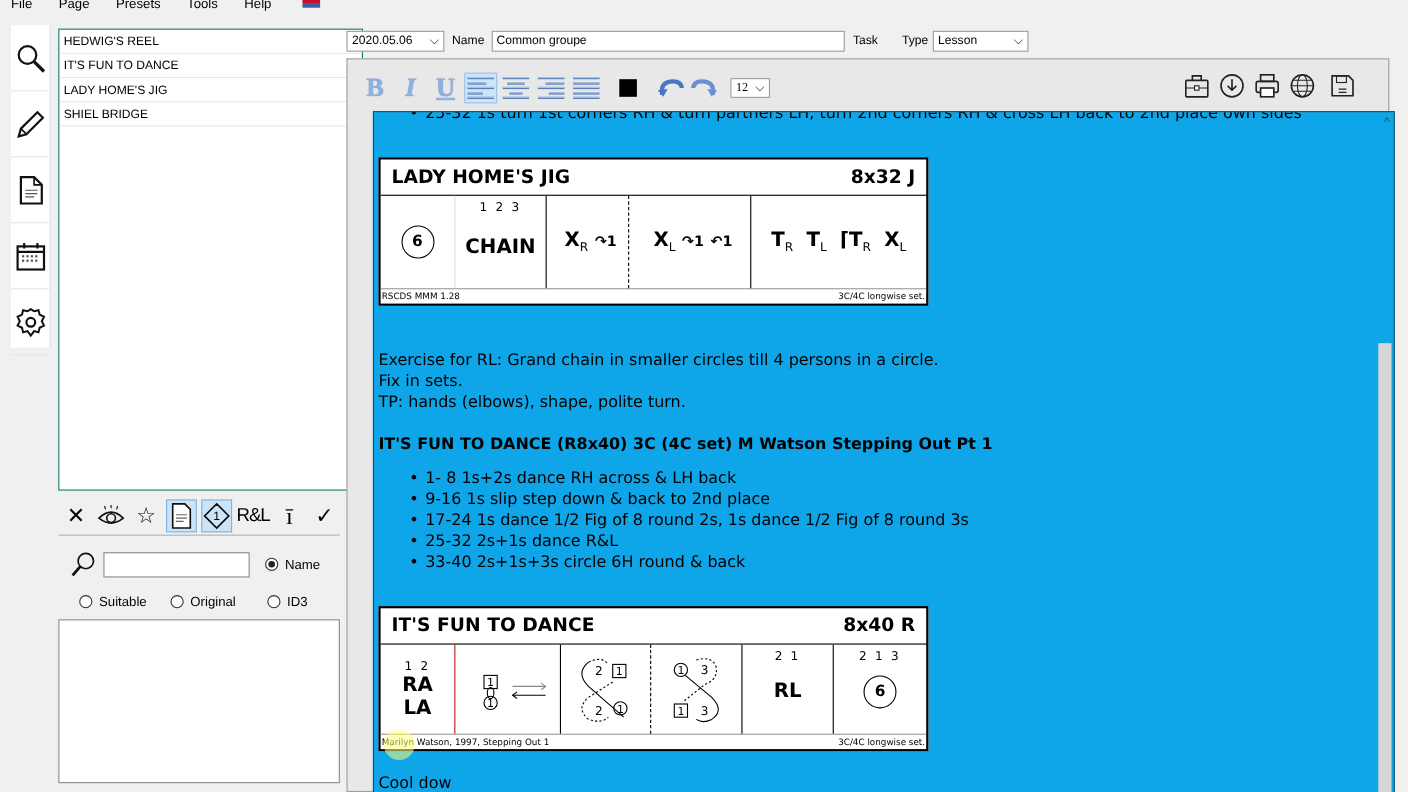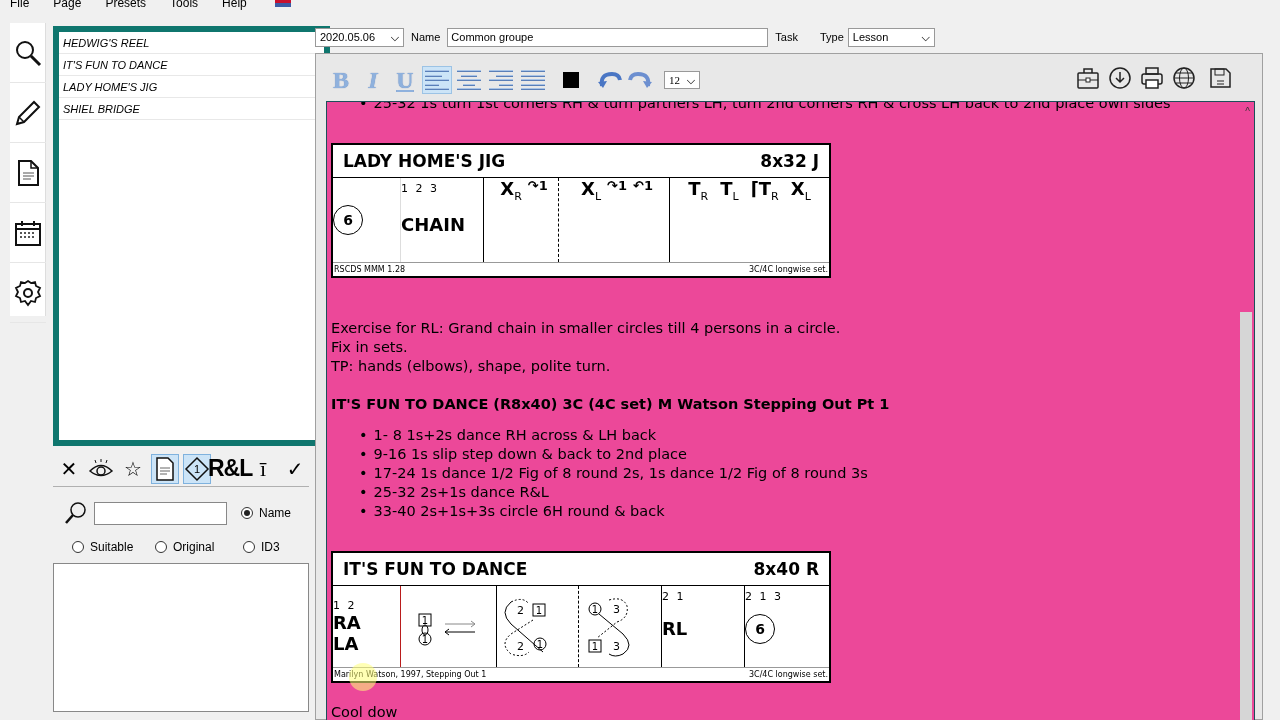--- a/index.html
+++ b/index.html
@@ -4,53 +4,53 @@
 <style>
 *{box-sizing:border-box;margin:0;padding:0;}
 body{width:1280px;height:720px;overflow:hidden;background:#f0f0f0;font-family:"Liberation Sans",sans-serif;font-size:12px;color:#000;position:relative;}
 .menubar{position:absolute;left:0;top:-6px;height:18px;width:1280px;display:flex;align-items:center;padding-left:10px;gap:0;}
 .menubar .mi{padding:0 10px 0 0;font-size:12px;margin-right:14px;}
 .flag{width:16px;height:8px;background:linear-gradient(#c8102e 50%,#3b5ba5 50%);margin-left:4px;}
 .nav{position:absolute;left:10px;top:23px;width:36px;height:293px;background:#fff;border-right:1px solid #ddd;}
 .nav .nb{width:36px;height:60px;display:flex;align-items:center;justify-content:center;border-bottom:1px solid #e6e6e6;}
 .nav svg{width:30px;height:30px;}
 .leftpanel{position:absolute;left:50px;top:23px;width:262px;height:697px;background:#f0f0f0;}
-.dancelist{position:absolute;left:3px;top:3px;width:277px;height:420px;background:#fff;border:6px solid #0f766e;font-style:italic;}
+.dancelist{position:absolute;left:3px;top:3px;width:277px;height:420px;background:#fff;border:1px solid #0f766e;}
 .dancelist .row{height:22px;line-height:22px;padding-left:4px;border-bottom:1px solid #e8e8e8;font-size:11px;}
 .iconbar{position:absolute;left:3px;top:428px;width:256px;height:36px;display:flex;align-items:center;gap:4px;padding-left:2px;border-bottom:1px solid #b0b0b0;}
 .iconbar .ib{width:30px;height:30px;display:flex;align-items:center;justify-content:center;font-size:20px;}
 .iconbar .ib.sel{background:#cce4f7;border:1px solid #7fb2de;}
-.iconbar .rl{font-weight:bold;font-size:23px;font-family:"Liberation Sans Narrow","Liberation Sans",sans-serif;letter-spacing:-1px;}
+.iconbar .rl{font-weight:normal;font-size:17px;font-family:"Liberation Sans Narrow","Liberation Sans",sans-serif;letter-spacing:-1px;}
 .searchrow{position:absolute;left:14px;top:478px;display:flex;align-items:center;}
 .searchbox{width:133px;height:23px;background:#fff;border:1px solid #888;margin-left:6px;}
 .radio{display:inline-flex;align-items:center;font-size:12px;}
 .radio .c{width:12px;height:12px;border:1px solid #333;border-radius:50%;background:#fff;margin-right:6px;position:relative;}
 .radio .c.on::after{content:"";position:absolute;left:2px;top:2px;width:6px;height:6px;border-radius:50%;background:#222;}
 .resultbox{position:absolute;left:3px;top:540px;width:256px;height:149px;background:#fff;border:1px solid #888;}
 .topfields{position:absolute;left:315px;top:27px;width:948px;height:20px;display:flex;align-items:center;font-size:11px;}
 .combo{height:19px;border:1px solid #999;background:#fff;display:flex;align-items:center;justify-content:space-between;padding:0 4px;font-size:11px;}
 .tfield{height:19px;border:1px solid #999;background:#fff;padding-left:3px;line-height:17px;font-size:11px;}
 .lbl{margin:0 7px;}
 .editorframe{position:absolute;left:315px;top:53px;width:948px;height:667px;border:1px solid #a0a0a0;background:#e8e8e8;}
 .toolbar{position:absolute;left:10px;top:8px;height:36px;display:flex;align-items:center;}
 .tb{width:30px;height:28px;display:flex;align-items:center;justify-content:center;margin-right:2px;}
 .tb.sel{background:#cce4f7;border:1px solid #9cc3e5;}
 .fmt{font-family:"Liberation Serif",serif;font-size:24px;color:#8fb1dd;font-weight:bold;text-shadow:0 0 1px #5a7fb8;}
 .align{width:24px;height:20px;display:flex;flex-direction:column;justify-content:space-between;}
 .align i{display:block;height:2px;background:#5a7fb8;border-top:1px solid #a8c3e6;}
 .rtools{position:absolute;right:30px;top:12px;display:flex;gap:8px;}
 .rtools svg{width:24px;height:24px;}
-.doc{position:absolute;left:10px;top:47px;width:929px;height:620px;background:#ec4899;border:1px solid #1c4f5a;overflow:hidden;}
+.doc{position:absolute;left:23px;top:47px;width:929px;height:620px;background:#0ea5e9;border:1px solid #1c4f5a;overflow:hidden;}
 .doc .content{position:absolute;left:4px;top:-8px;width:900px;font-family:"DejaVu Sans",sans-serif;font-size:14.5px;}
 .scroll{position:absolute;right:2px;top:210px;width:12px;height:410px;background:#d6d6d6;}
 .scrollup{position:absolute;right:4px;top:4px;font-size:10px;color:#333;}
 .card{border:2px solid #000;width:500px;background:#fff;}
 .card .hd{height:33px;display:flex;justify-content:space-between;align-items:center;padding:0 10px;font-weight:bold;font-size:17px;border-bottom:1px solid #000;}
 .card .bd{height:84px;display:flex;}
-.card .cell{display:flex;justify-content:center;flex-direction:column;position:relative;}
+.card .cell{display:flex;align-items:center;justify-content:center;flex-direction:column;position:relative;}
 .card .ft{height:14px;display:flex;justify-content:space-between;font-size:8px;padding:0 1px;border-top:1px solid #999;line-height:13px;}
 .circ6{width:30px;height:30px;border:1px solid #000;border-radius:50%;display:flex;align-items:center;justify-content:center;font-weight:bold;font-size:14px;}
 .big{font-weight:bold;font-size:18px;}
 .sm{font-size:11px;letter-spacing:2px;}
 .sym{font-weight:bold;font-size:18px;margin:0 6px;}
 .sym sub{font-weight:normal;font-size:11px;}
 ul.bul{list-style:none;padding-left:28px;line-height:19px;}
 ul.bul li::before{content:"\2022";margin-right:6px;}
 p.ln{line-height:19px;}
 .cursor-hl{position:absolute;left:349px;top:663px;width:28px;height:28px;border-radius:50%;background:rgba(255,255,120,0.55);}

